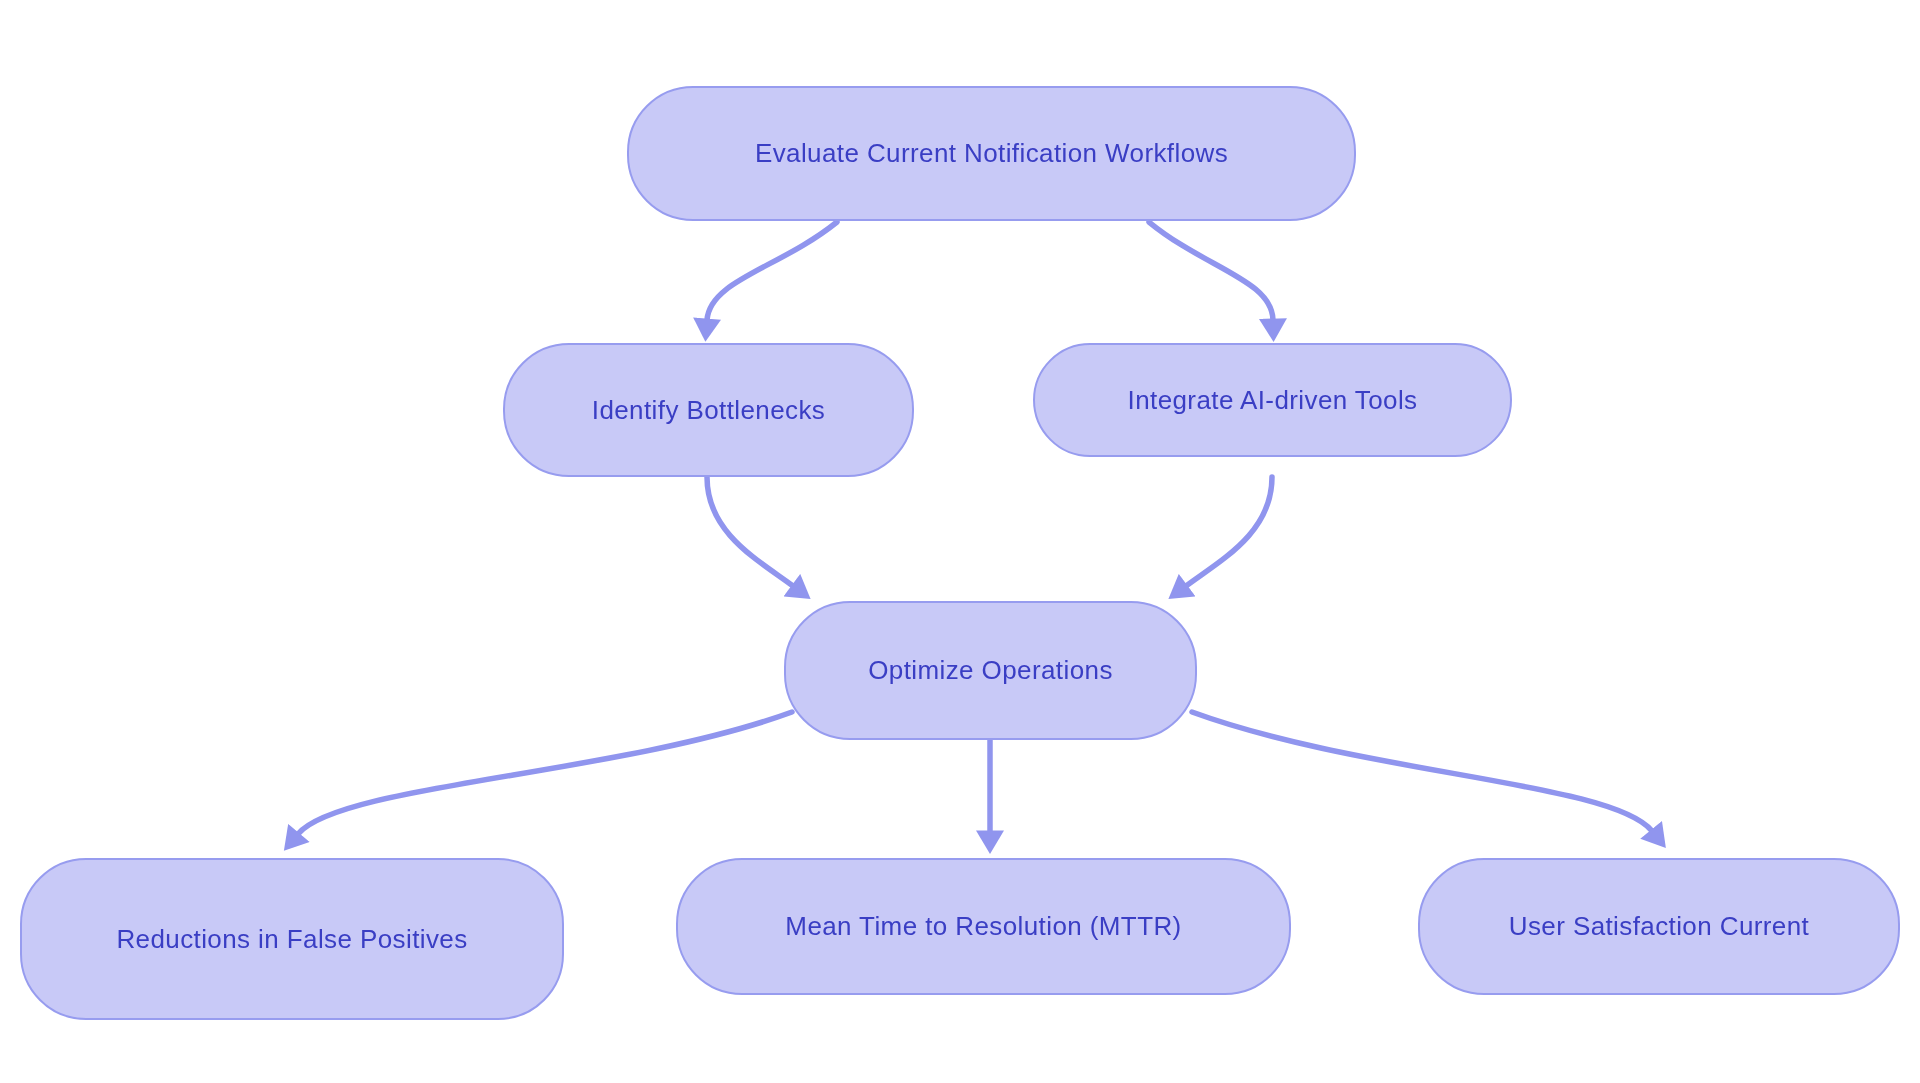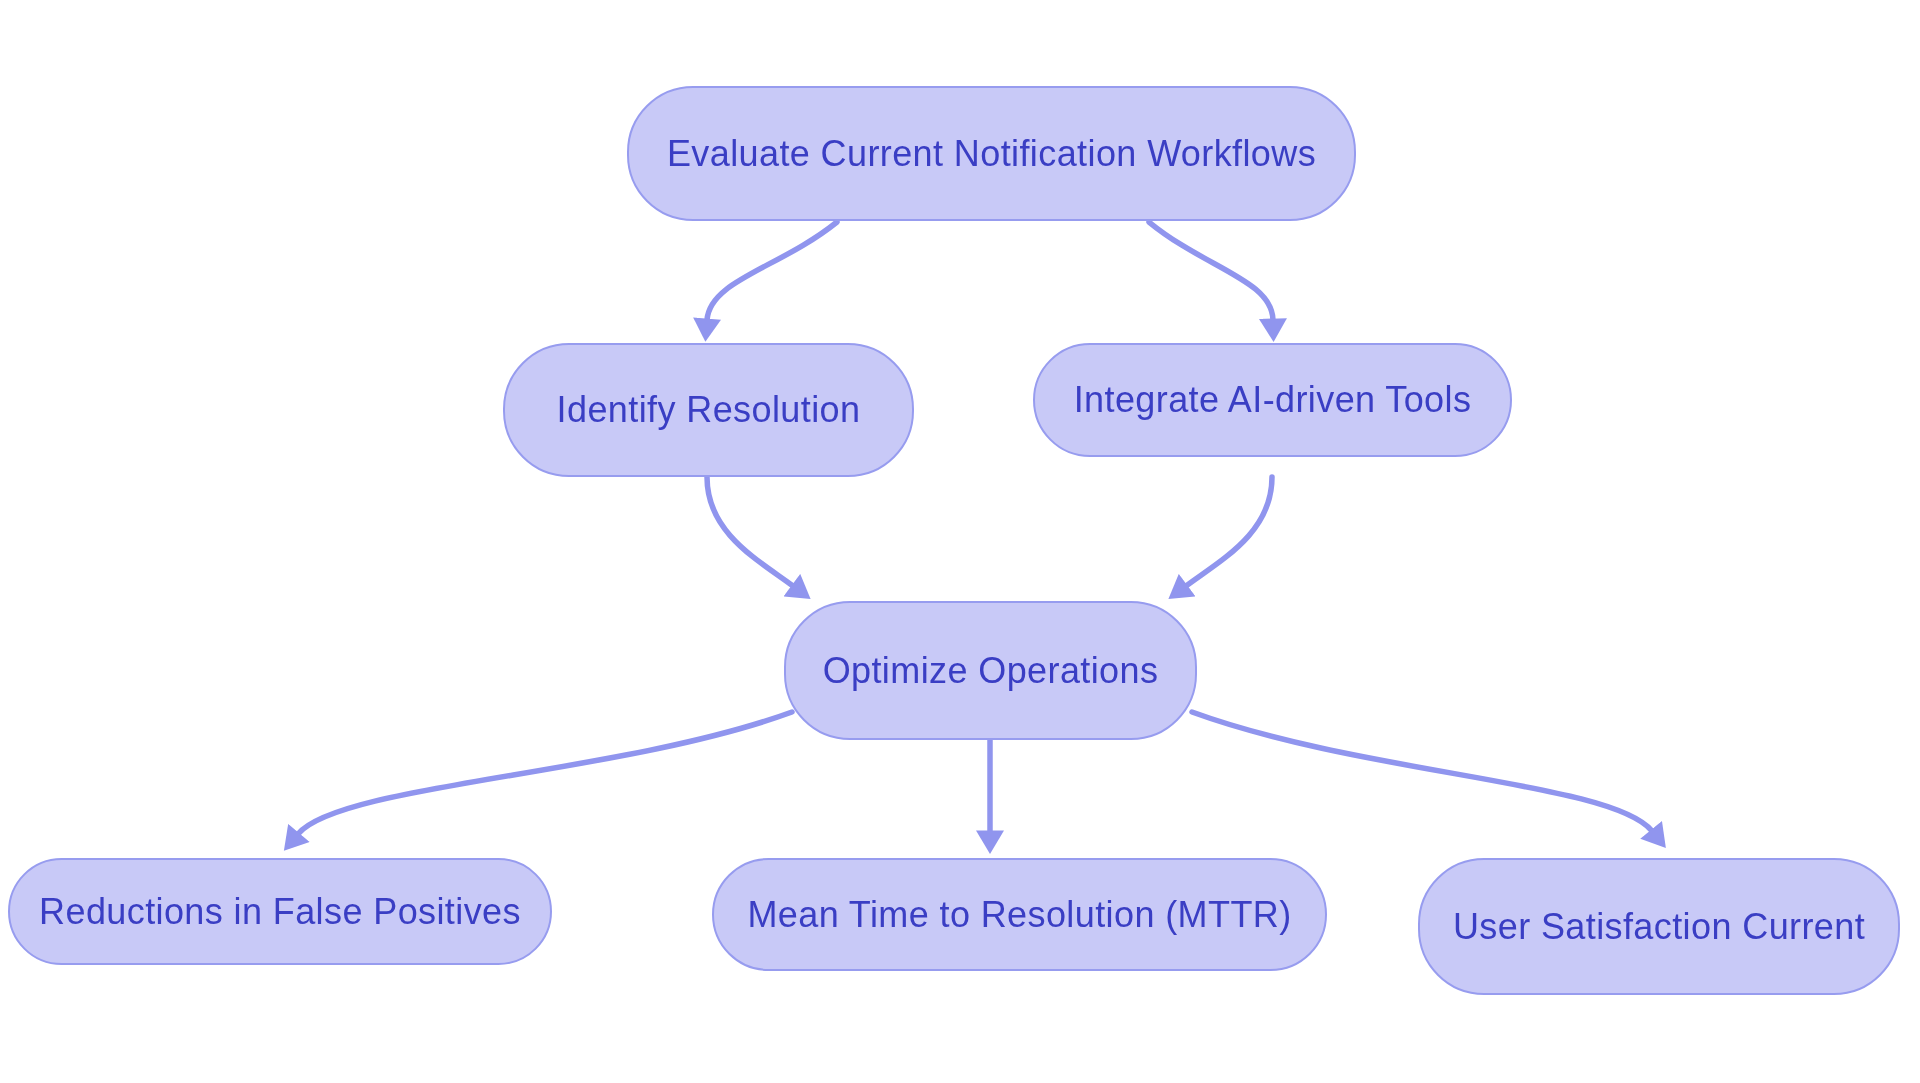--- a/index.html
+++ b/index.html
@@ -27,21 +27,21 @@
     stroke-linecap:round;
   }
   .arrowhead{fill:var(--arrow);}
   .node{
     position:absolute;
     display:flex;align-items:center;justify-content:center;
     background:var(--node-fill);
     border:2px solid var(--node-border);
     border-radius:66px;
     color:var(--node-text);
-    font-size:36px;
+    font-size:26px;
     letter-spacing:0.4px;
     text-align:right;
     white-space:nowrap;
   }
 </style>
 </head>
 <body>
 
 <div class="canvas">
 
@@ -59,36 +59,36 @@
     <path class="edge" d="M 792 712 C 620 775, 340 784, 298 834" marker-end="url(#arrow)"></path>
     <path class="edge" d="M 990 738 L 990 832" marker-end="url(#arrow)"></path>
     <path class="edge" d="M 1192 712 C 1365 775, 1612 782, 1652 831" marker-end="url(#arrow)"></path>
   </svg>
 
   <div class="node" style="left:627px;top:86px;width:729px;height:135px">
     <span>Evaluate Current Notification Workflows</span>
   </div>
 
   <div class="node" style="left:503px;top:343px;width:411px;height:134px">
-    <span>Identify Resolution</span>
+    <span>Identify Bottlenecks</span>
   </div>
 
   <div class="node" style="left:1033px;top:343px;width:479px;height:114px">
     <span>Integrate AI-driven Tools</span>
   </div>
 
   <div class="node" style="left:784px;top:601px;width:413px;height:139px">
     <span>Optimize Operations</span>
   </div>
 
-  <div class="node" style="left:8px;top:858px;width:544px;height:107px">
+  <div class="node" style="left:20px;top:858px;width:544px;height:162px">
     <span>Reductions in False Positives</span>
   </div>
 
-  <div class="node" style="left:712px;top:858px;width:615px;height:113px">
+  <div class="node" style="left:676px;top:858px;width:615px;height:137px">
     <span>Mean Time to Resolution (MTTR)</span>
   </div>
 
   <div class="node" style="left:1418px;top:858px;width:482px;height:137px">
     <span>User Satisfaction Current</span>
   </div>
 
 </div>
 
 </body></html>

